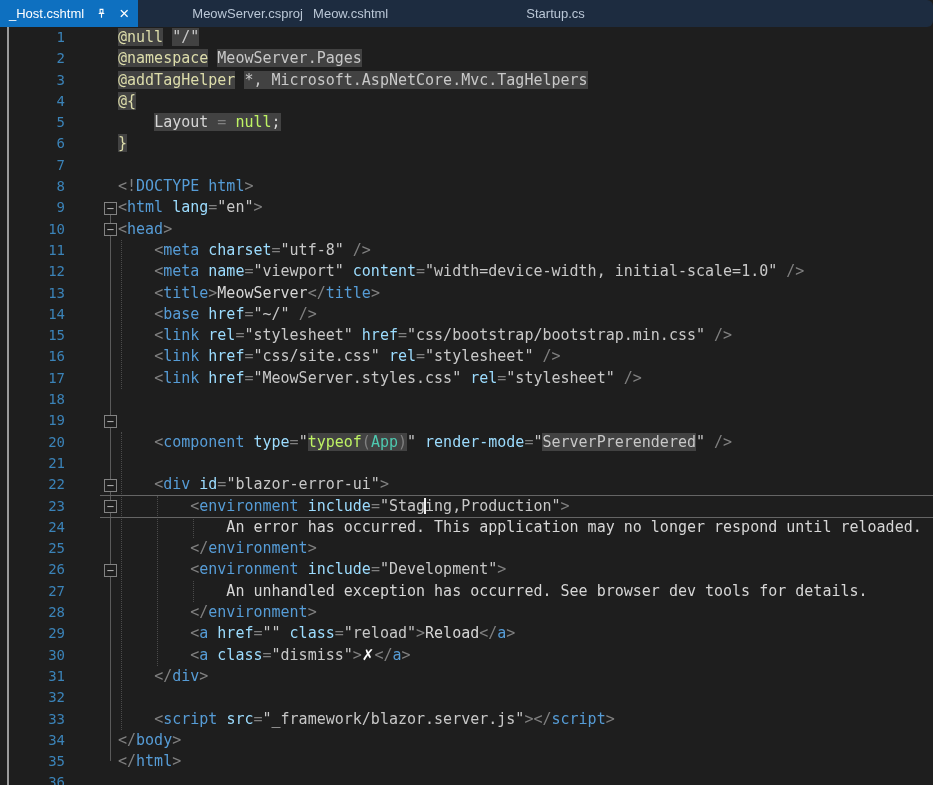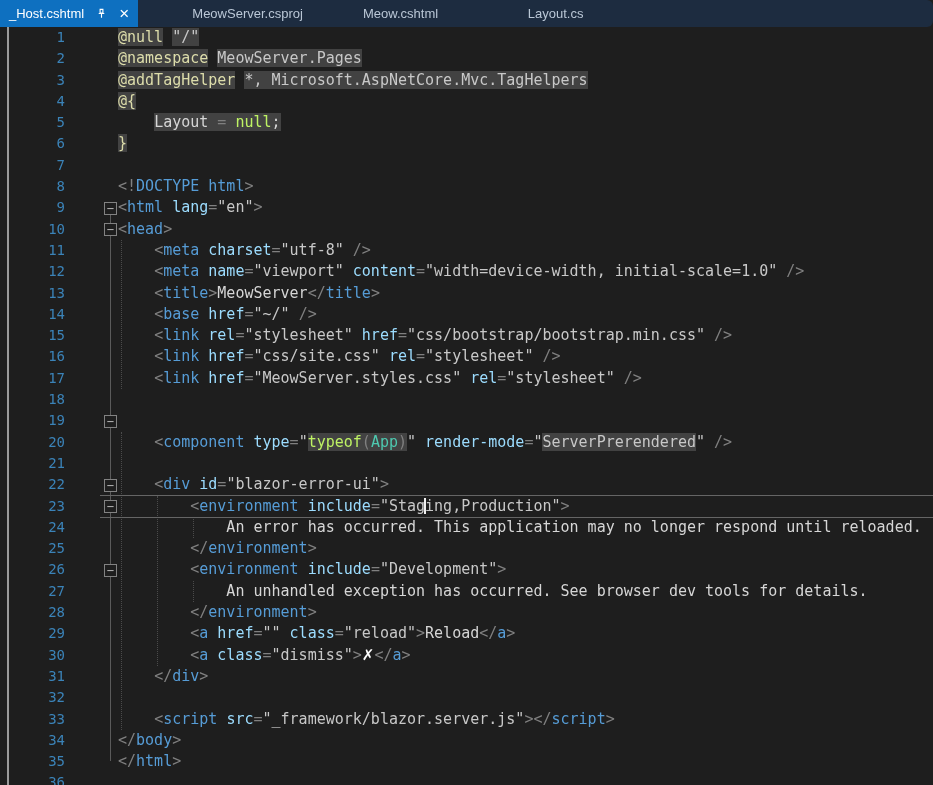--- a/index.html
+++ b/index.html
@@ -6,21 +6,21 @@
   * { margin:0; padding:0; box-sizing:border-box; }
   html,body { width:933px; height:785px; background:#1e1e1e; overflow:hidden; }
   body { font-family:"DejaVu Sans Mono","DejaVu Sans",monospace; }
 
   
   .tabbar { height:27px; background:#1d2c40; display:flex; align-items:stretch;
             font-family:"Liberation Sans",sans-serif; font-size:13px;border-radius:6px; }
   .tab { display:flex; align-items:center; color:#bac7d6; cursor:default; }
   .tab.active { background:#0e70c0; color:#ffffff; padding:0 9px; }
   .tab.t2 { width:175px; justify-content:center;padding-left:44px; }
-  .tab.t3 { width:175px; justify-content:center; }
+  .tab.t3 { width:175px; }
   .tab.t4 { width:135px; justify-content:center; }
   .tab-pin { margin-left:11px; display:flex; align-items:center; }
   .tab-close { margin-left:11px; font-size:17px; line-height:1; color:#ffffff; }
 
   
   .editor { position:relative; height:758px; background:#1e1e1e; overflow:hidden; }
   .margin-strip { position:absolute; left:7px; top:0; bottom:0; width:2px; background:#9b9b9b; z-index:0; }
   .fold-line { position:absolute; left:110px; top:187px; height:547px; width:1px; background:#5a5a5a; z-index:0; }
   .iguide { position:absolute; width:0; border-left:1px dotted #4b4b4b; z-index:0; }
   .g-head { left:121px; top:213px; height:149px; }
@@ -73,21 +73,21 @@
       </span>
       <span class="tab-close">×</span>
     </div>
     <div class="tab t2">
       <span class="tab-label">MeowServer.csproj</span>
     </div>
     <div class="tab t3">
       <span class="tab-label">Meow.cshtml</span>
     </div>
     <div class="tab t4">
-      <span class="tab-label">Layout.cs</span>
+      <span class="tab-label">Startup.cs</span>
     </div>
   </div>
 
   <div class="editor">
     <div class="margin-strip"></div>
     <div class="fold-line"></div>
     <div class="iguide g-head"></div>
     <div class="iguide g-body"></div>
     <div class="iguide g-div"></div>
     <div class="iguide g-env1"></div>

